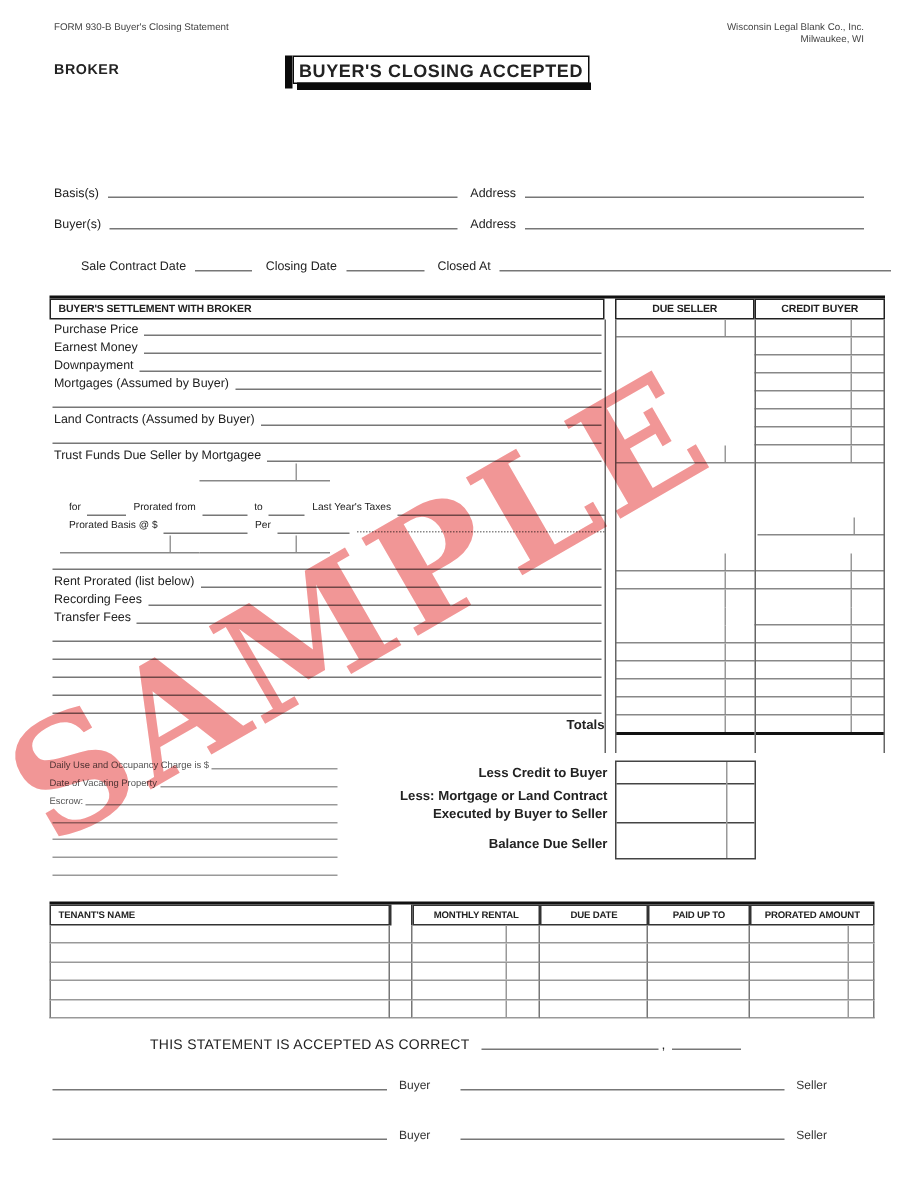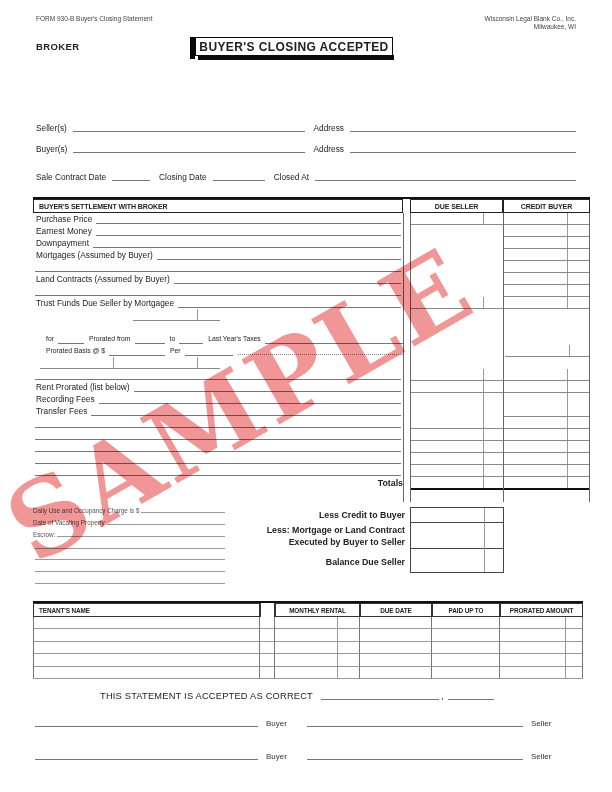--- a/index.html
+++ b/index.html
@@ -87,32 +87,32 @@
   <div class="abs publisher">
     <div>Wisconsin Legal Blank Co., Inc.</div>
     <div>Milwaukee, WI</div>
   </div>
   <div class="abs broker">BROKER</div>
   <div class="abs tbar"></div>
   <div class="abs tbox">BUYER'S CLOSING ACCEPTED</div>
   <div class="abs tshadow"></div>
 
   <div class="abs prow" style="top:121px;">
-    <span class="lbl">Seller(s)</span>
+    <span class="lbl">Basis(s)</span>
     <span class="fill fx"></span>
     <span class="lbl mid">Address</span>
     <span class="fill" style="width:226px;"></span>
   </div>
   <div class="abs prow" style="top:142px;align-items:flex-end;">
     <span class="lbl">Buyer(s)</span>
     <span class="fill fx"></span>
     <span class="lbl mid">Address</span>
     <span class="fill" style="width:226px;"></span>
   </div>
-  <div class="abs prow" style="top:170px;">
+  <div class="abs prow" style="top:170px;margin-left:18px;">
     <span class="lbl">Sale Contract Date</span>
     <span class="fill" style="width:38px;"></span>
     <span class="lbl mid">Closing Date</span>
     <span class="fill" style="width:52px;"></span>
     <span class="lbl mid">Closed At</span>
     <span class="fill fx"></span>
   </div>
 
   <div class="abs settle">
     <div class="thead">

